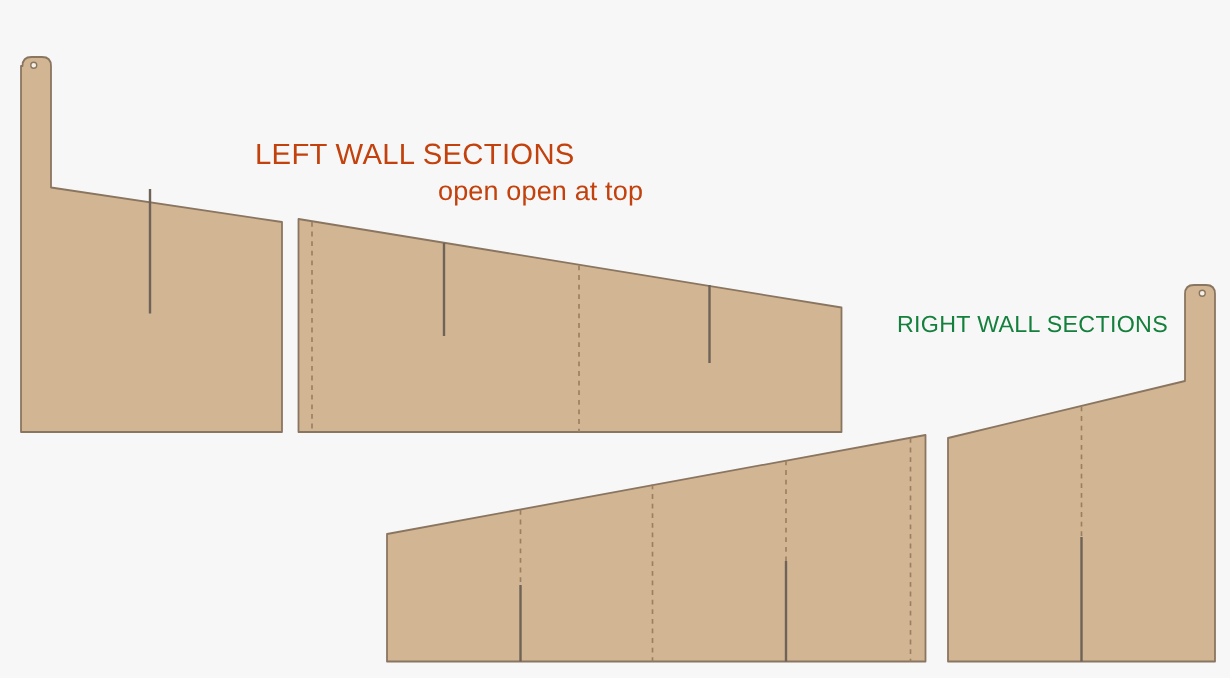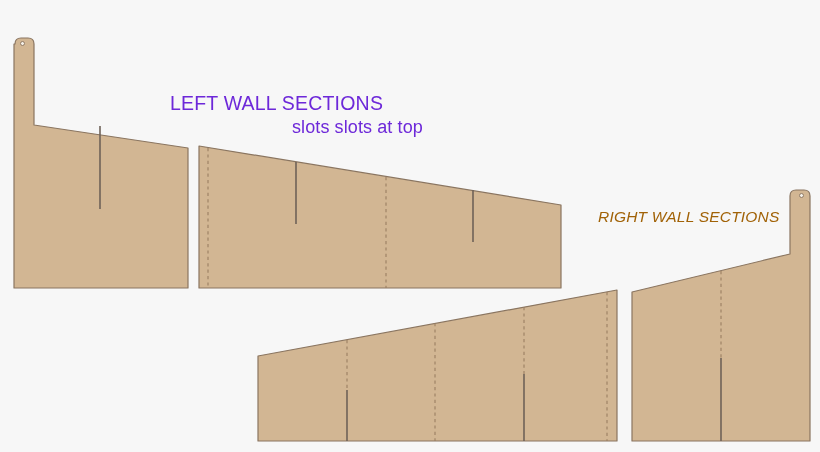--- a/index.html
+++ b/index.html
@@ -114,22 +114,22 @@
         </g>
         <g>
           <path d="M 632,292 L 790,254 L 790,196 Q 790,190 796,190 L 804,190 Q 810,190 810,196 L 810,441 L 632,441 Z" class="piece-body" fill="#d2b693" stroke="#8a7560"></path>
           <line x1="721" y1="271" x2="721" y2="358" class="fold-line" stroke="#9a7f62"></line>
           <line x1="721" y1="358" x2="721" y2="441" class="slot-line" stroke="#6f6258"></line>
           <circle cx="801.5" cy="195.5" r="2" class="hole-circle" fill="#f4efe7" stroke="#8a7560"></circle>
         </g>
       </g>
   </svg>
 
-  <div class="label-block" id="left-label" style="color: #6d28d9;">
+  <div class="label-block" id="left-label" style="color: #c2410c;">
     <div class="label-title">LEFT WALL SECTIONS</div>
-    <div class="label-sub">slots slots at top</div>
+    <div class="label-sub">open open at top</div>
   </div>
 
-  <div class="label-block" id="right-label" style="color: #a16207; font-style: italic;">
+  <div class="label-block" id="right-label" style="color: #15803d;">
     <div class="label-title">RIGHT WALL SECTIONS</div>
   </div>
 
 </div>
 
 </body></html>

